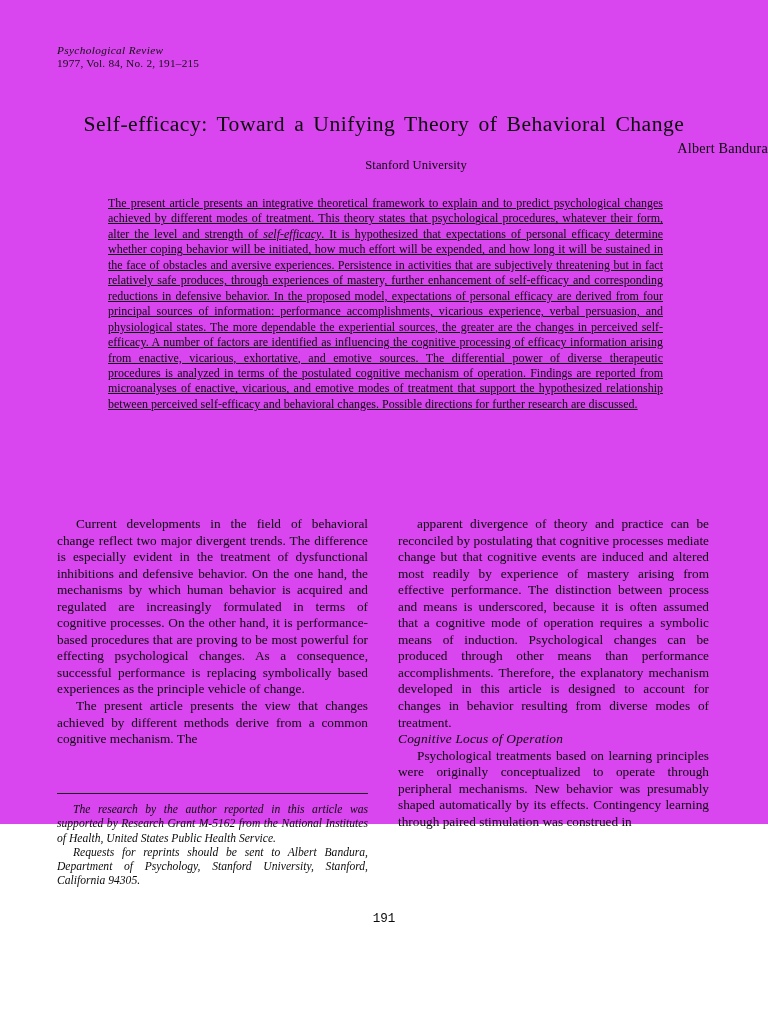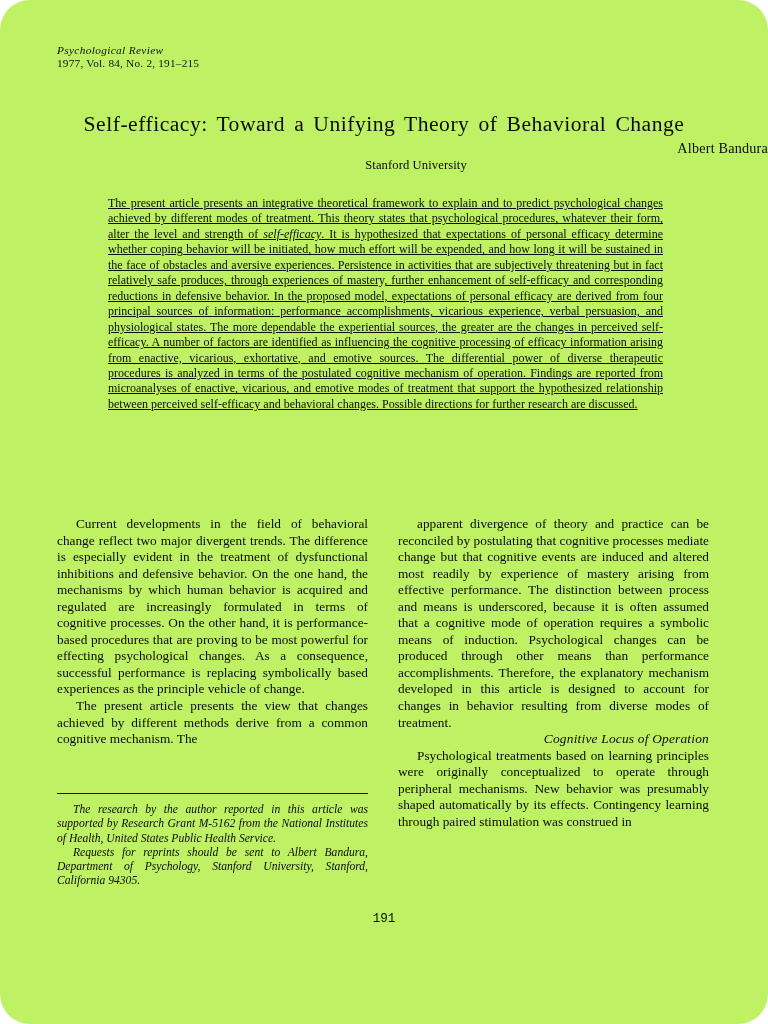--- a/index.html
+++ b/index.html
@@ -13,23 +13,22 @@
     height: 1024px;
     font-family: "Liberation Serif", "DejaVu Serif", serif;
     color: #080808;
     position: relative;
     overflow: hidden;
   }
   .page {
     position: absolute;
     left: 0; top: 0;
     width: 768px;
-    height: 1024px;
-    background: #bef264;
-    border-radius: 30px;
+    height: 824px;
+    background: #d946ef;
   }
 
   
   .journal-head {
     position: absolute;
     left: 57px;
     top: 44px;
     line-height: 1.18;
   }
   .journal-name {
@@ -114,21 +113,21 @@
   .col p {
     margin: 0;
     text-indent: 19px;
   }
   .col p.noindent { text-indent: 0; }
 
   .section-head {
     margin: 17px 0 3px 0;
     font-style: italic;
     font-size: 13.4px;
-    text-align: right;
+    text-align: left;
     text-indent: 0;
     letter-spacing: 0.2px;
   }
 
   
   .footnote-block {
     position: absolute;
     left: 57px;
     top: 793px;
     width: 311px;

